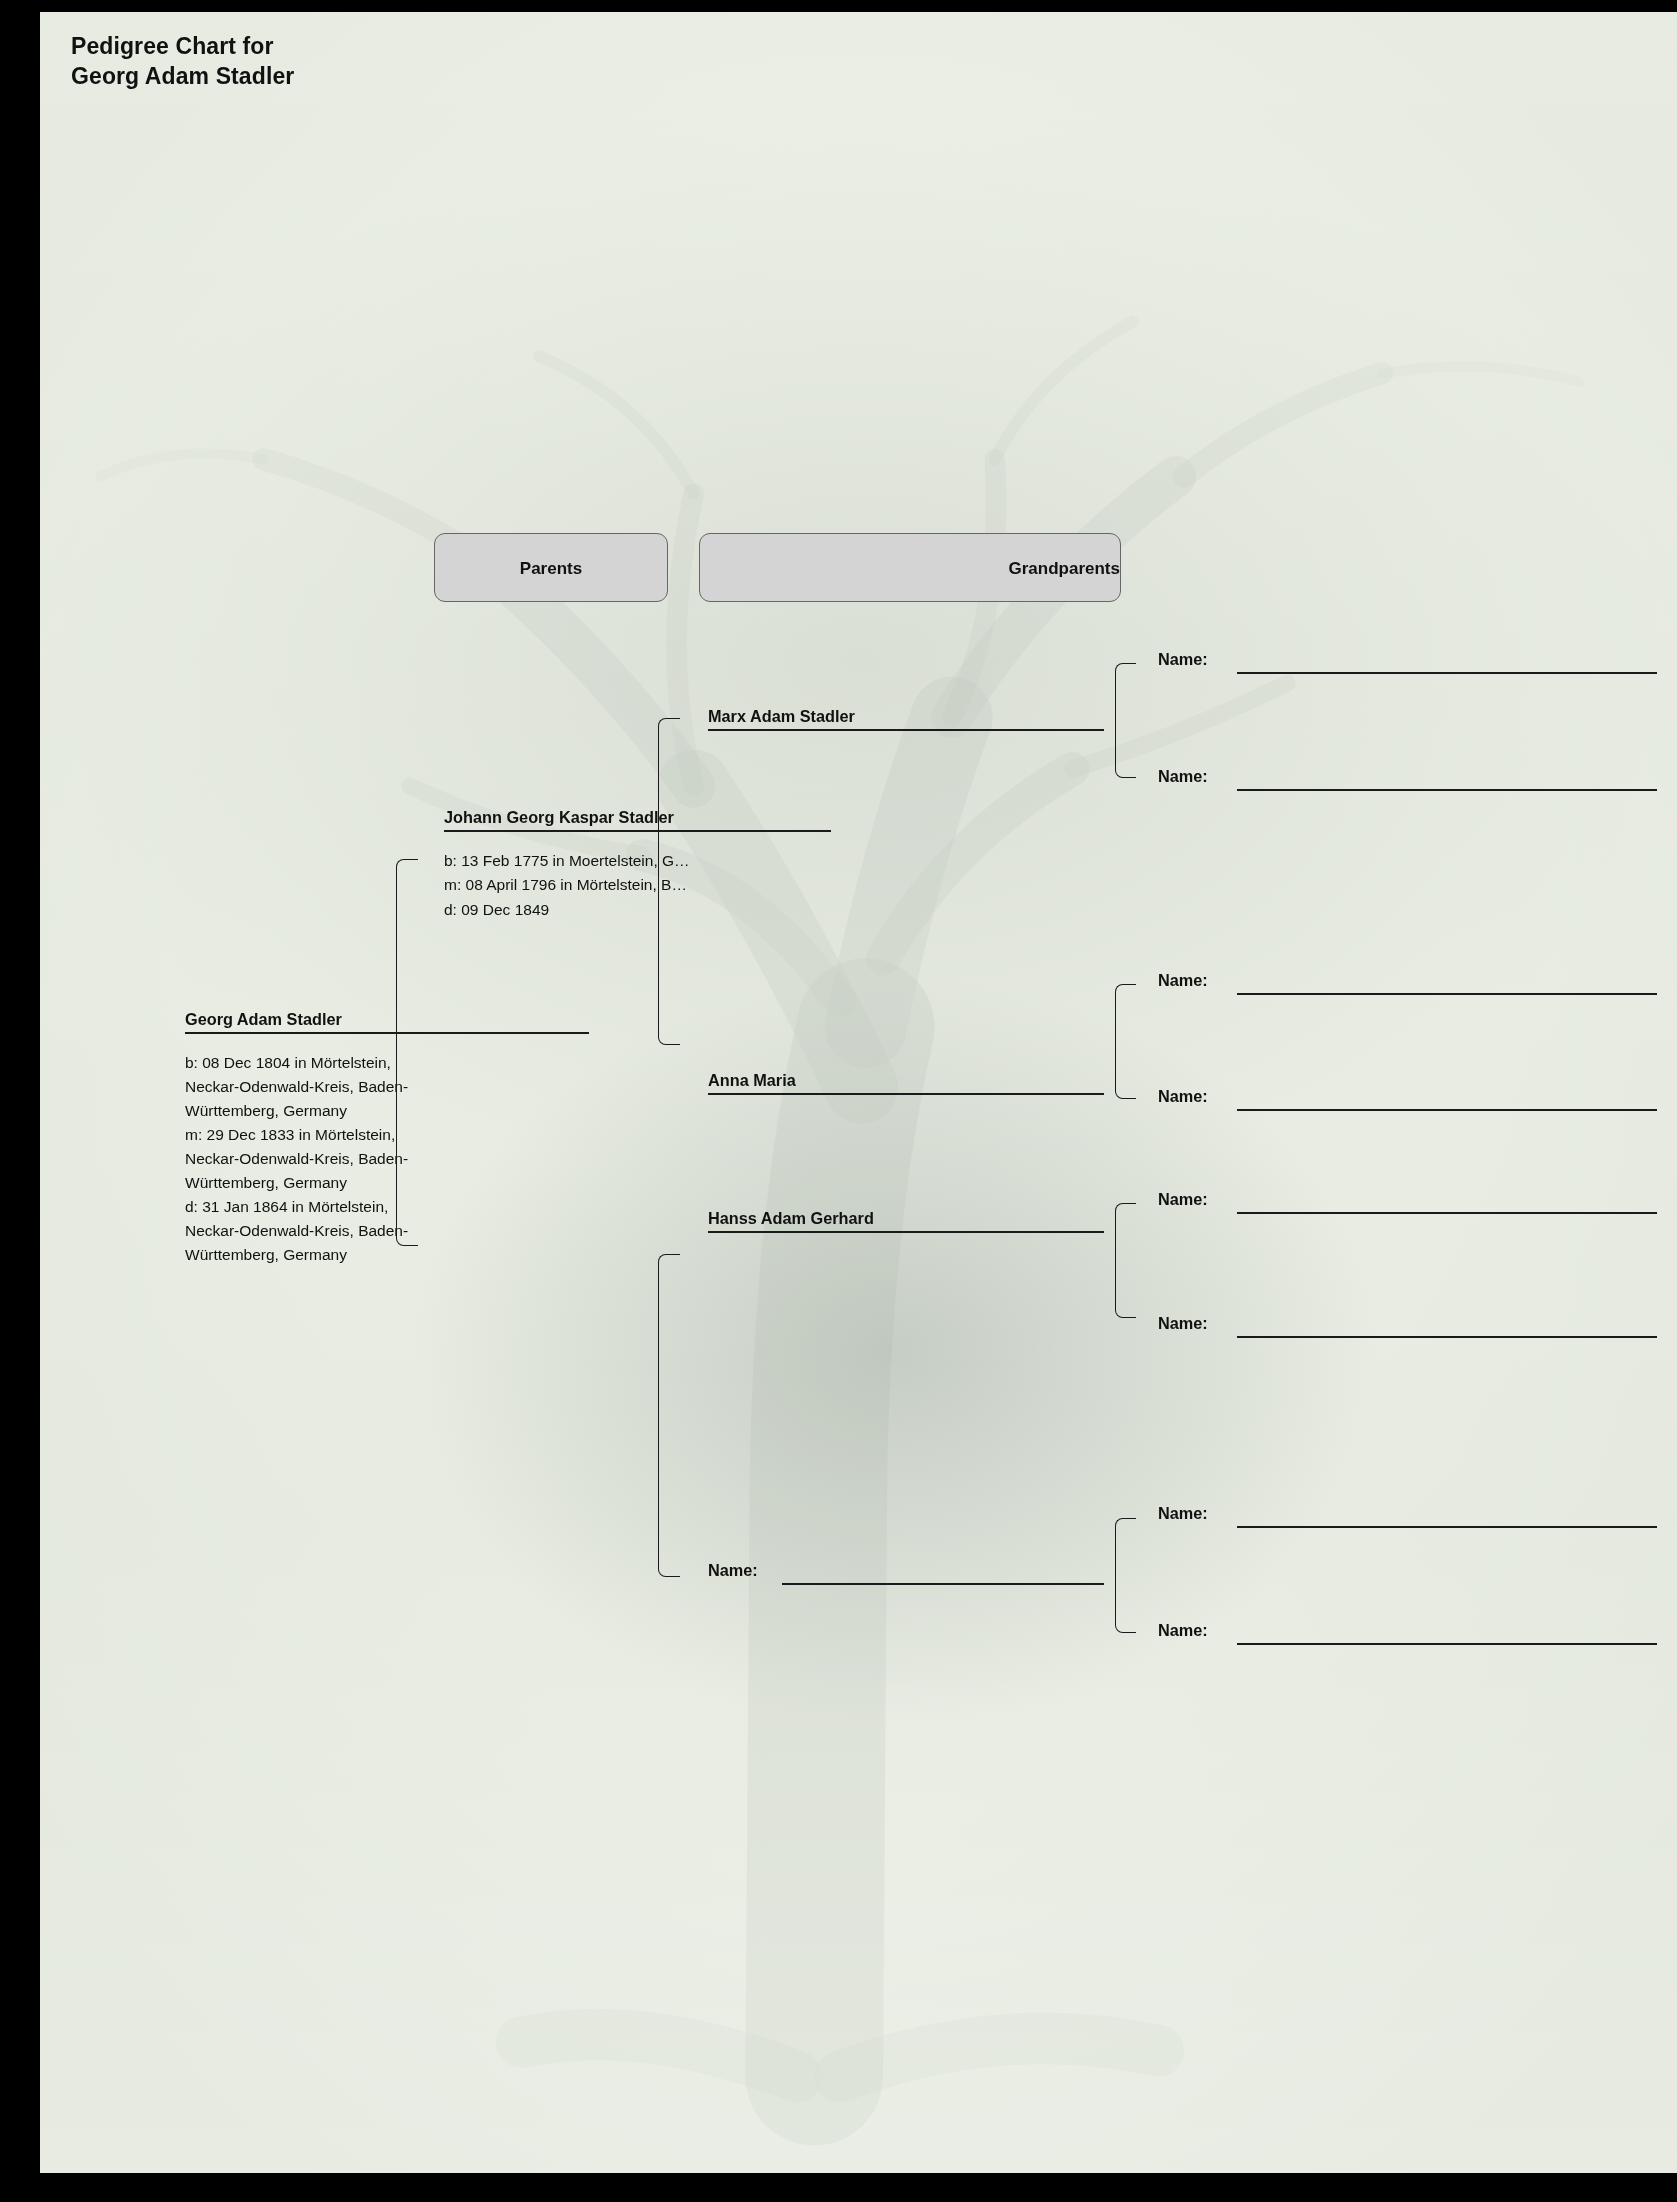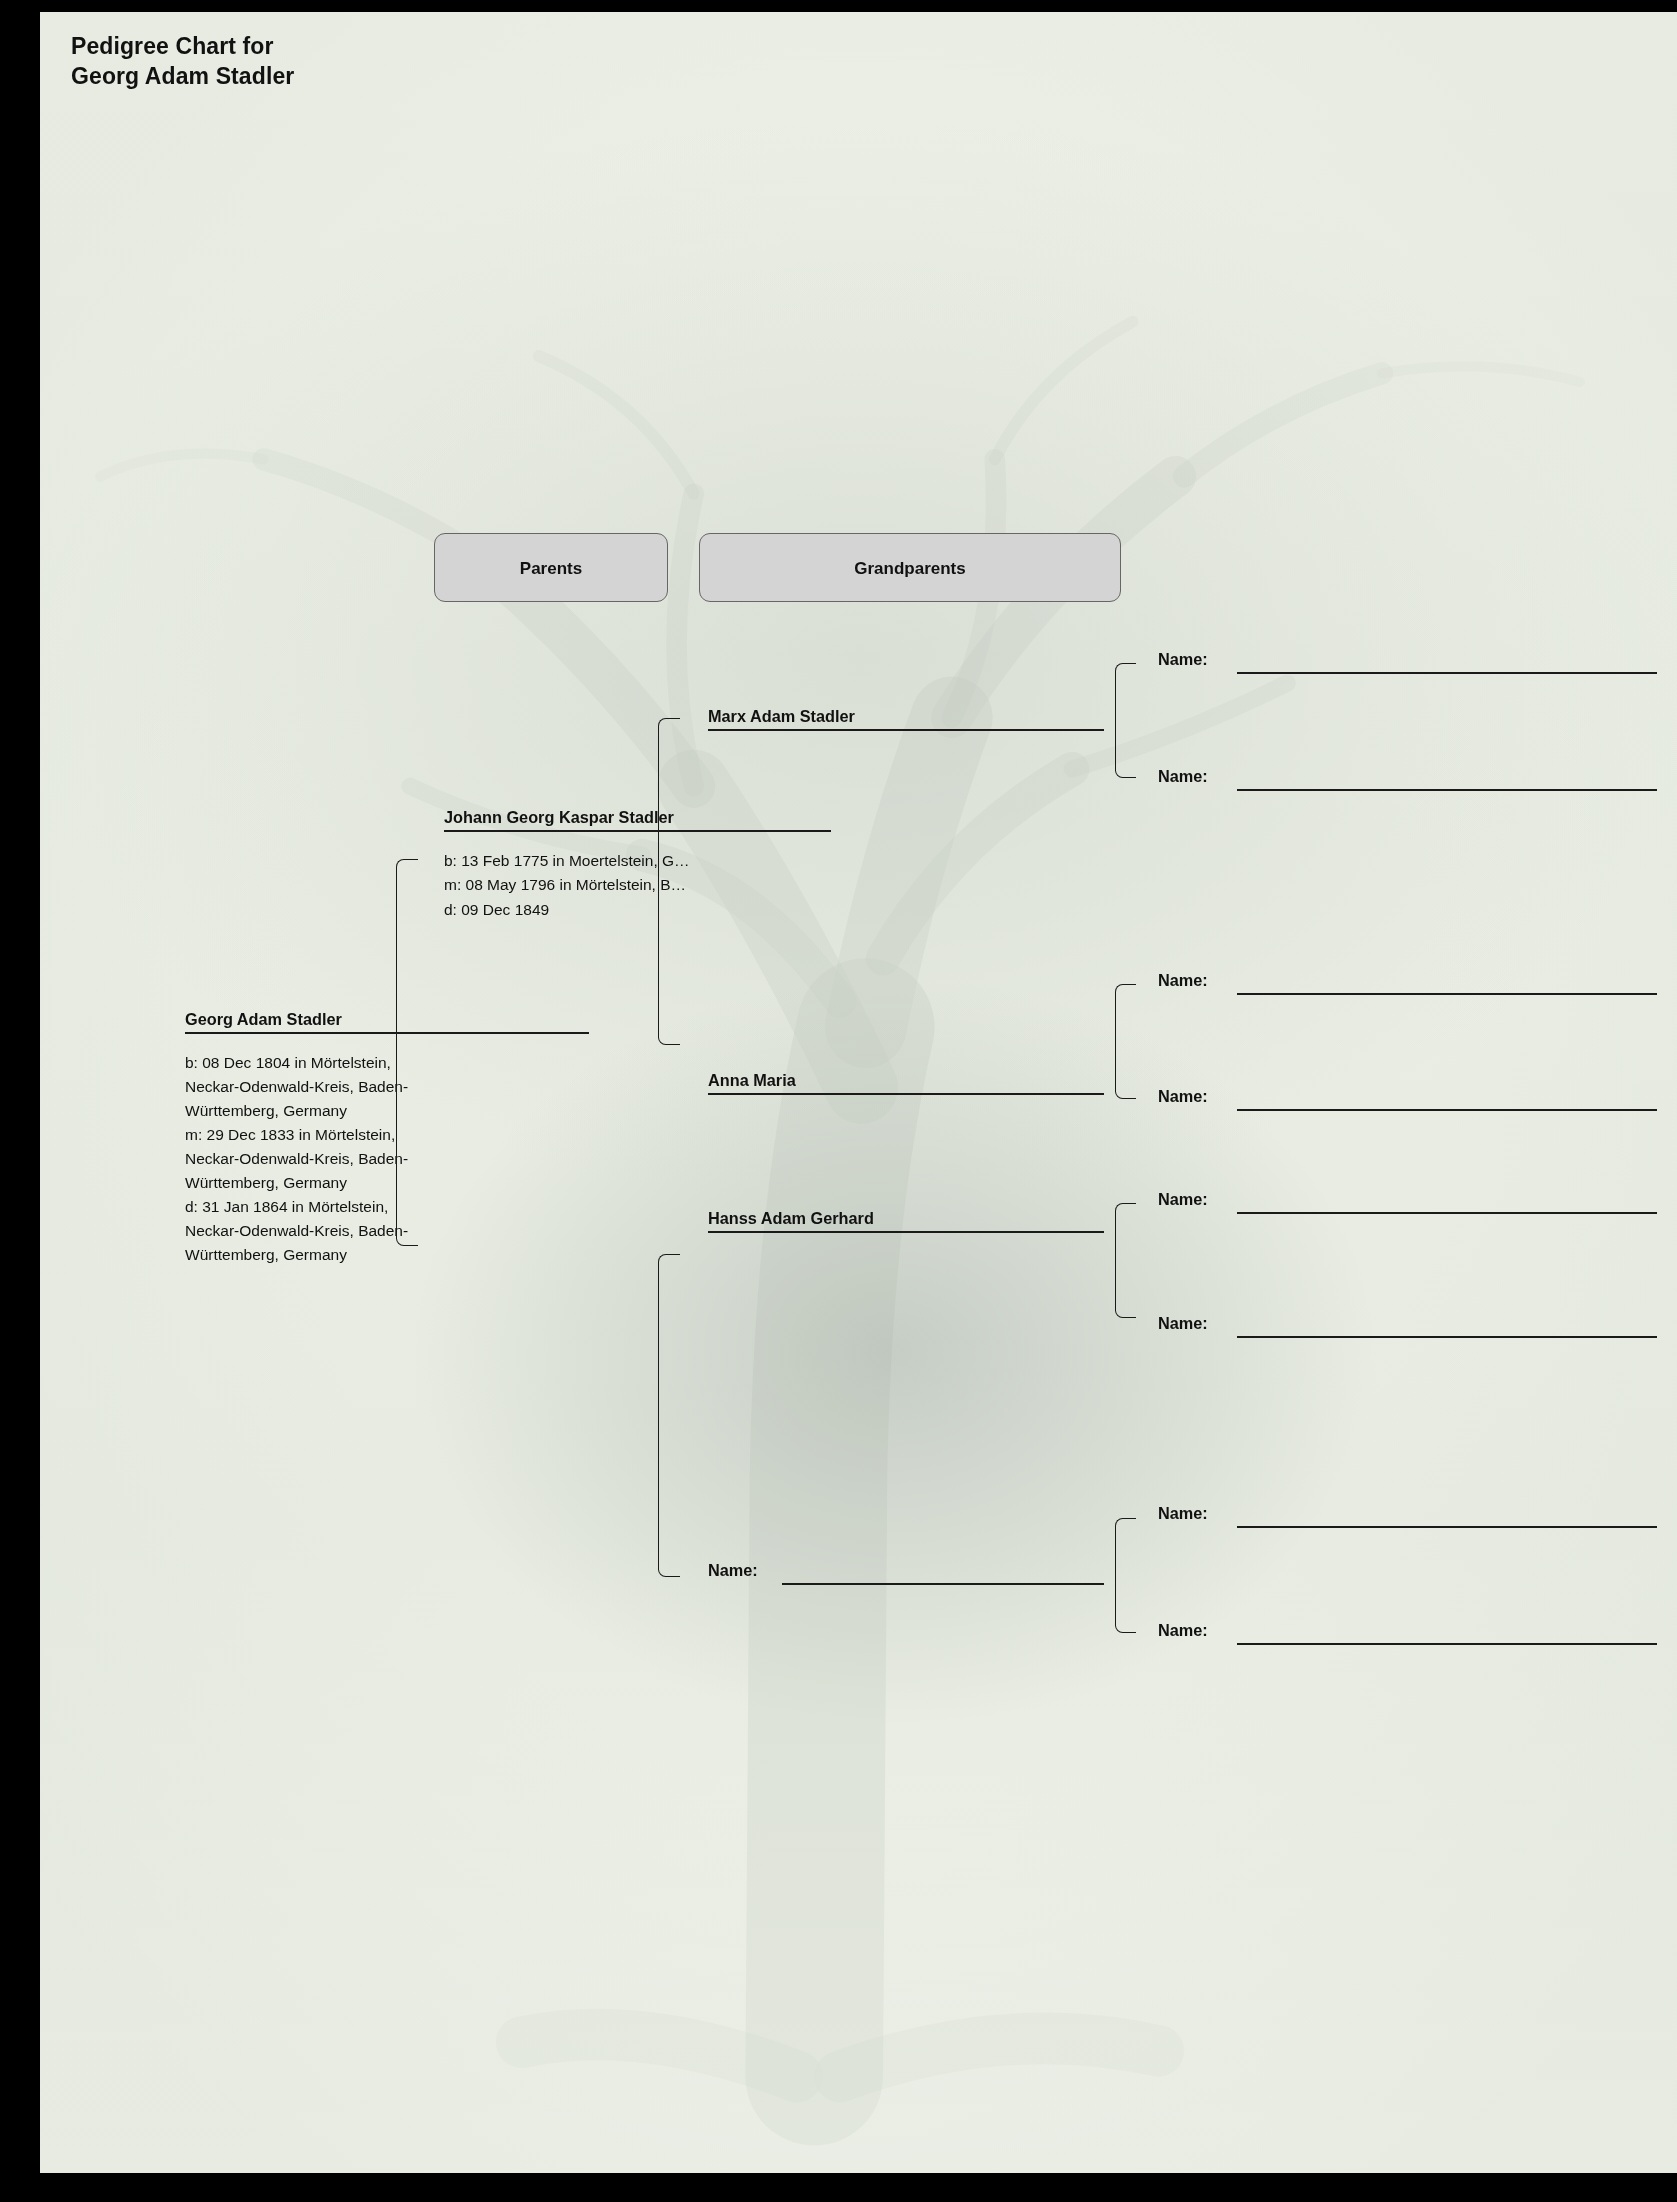--- a/index.html
+++ b/index.html
@@ -61,21 +61,21 @@
     border-radius: 11px;
     text-align: center;
     font-weight: bold;
     font-size: 17px;
     color: #111;
     line-height: 69px;
     height: 69px;
     box-sizing: border-box;
   }
   #hdr-parents { left: 394px; top: 521px; width: 234px; }
-  #hdr-grandparents { left: 659px; top: 521px; width: 422px; }
+  #hdr-grandparents { left: 659px; top: 521px; width: 422px; text-align: right; }
   #hdr-great { left: 1136px; top: 521px; width: 413px; }
 
   .node { position: absolute; }
   .node .nm {
     font-weight: bold;
     font-size: 16.3px;
     color: #111;
     white-space: nowrap;
     padding-bottom: 19px;
   }
@@ -166,21 +166,21 @@
 Neckar-Odenwald-Kreis, Baden-
 Württemberg, Germany</div>
   </div>
 
   <div class="conn round" style="left:356px; top:847px; width:22.4px; height:387px;"></div>
 
   <div class="node" style="left:404px; top:796px; width:404px;">
     <div class="nm">Johann Georg Kaspar Stadler</div>
     <div class="rule" style="left:0; top:22.4px; width:387px;"></div>
     <div class="det mono-ish">b:  13 Feb 1775 in Moertelstein, G…
-m:  08 May 1796 in Mörtelstein, B…
+m:  08 April 1796 in Mörtelstein, B…
 d: 09 Dec 1849</div>
   </div>
 
   <div class="conn round" style="left:618px; top:706px; width:22.4px; height:327px;"></div>
 
 
   <div class="conn round" style="left:618px; top:1242px; width:22.4px; height:323px;"></div>
 
   <div class="node" style="left:668px; top:695px; width:404px;">
     <div class="nm">Marx Adam Stadler</div>

